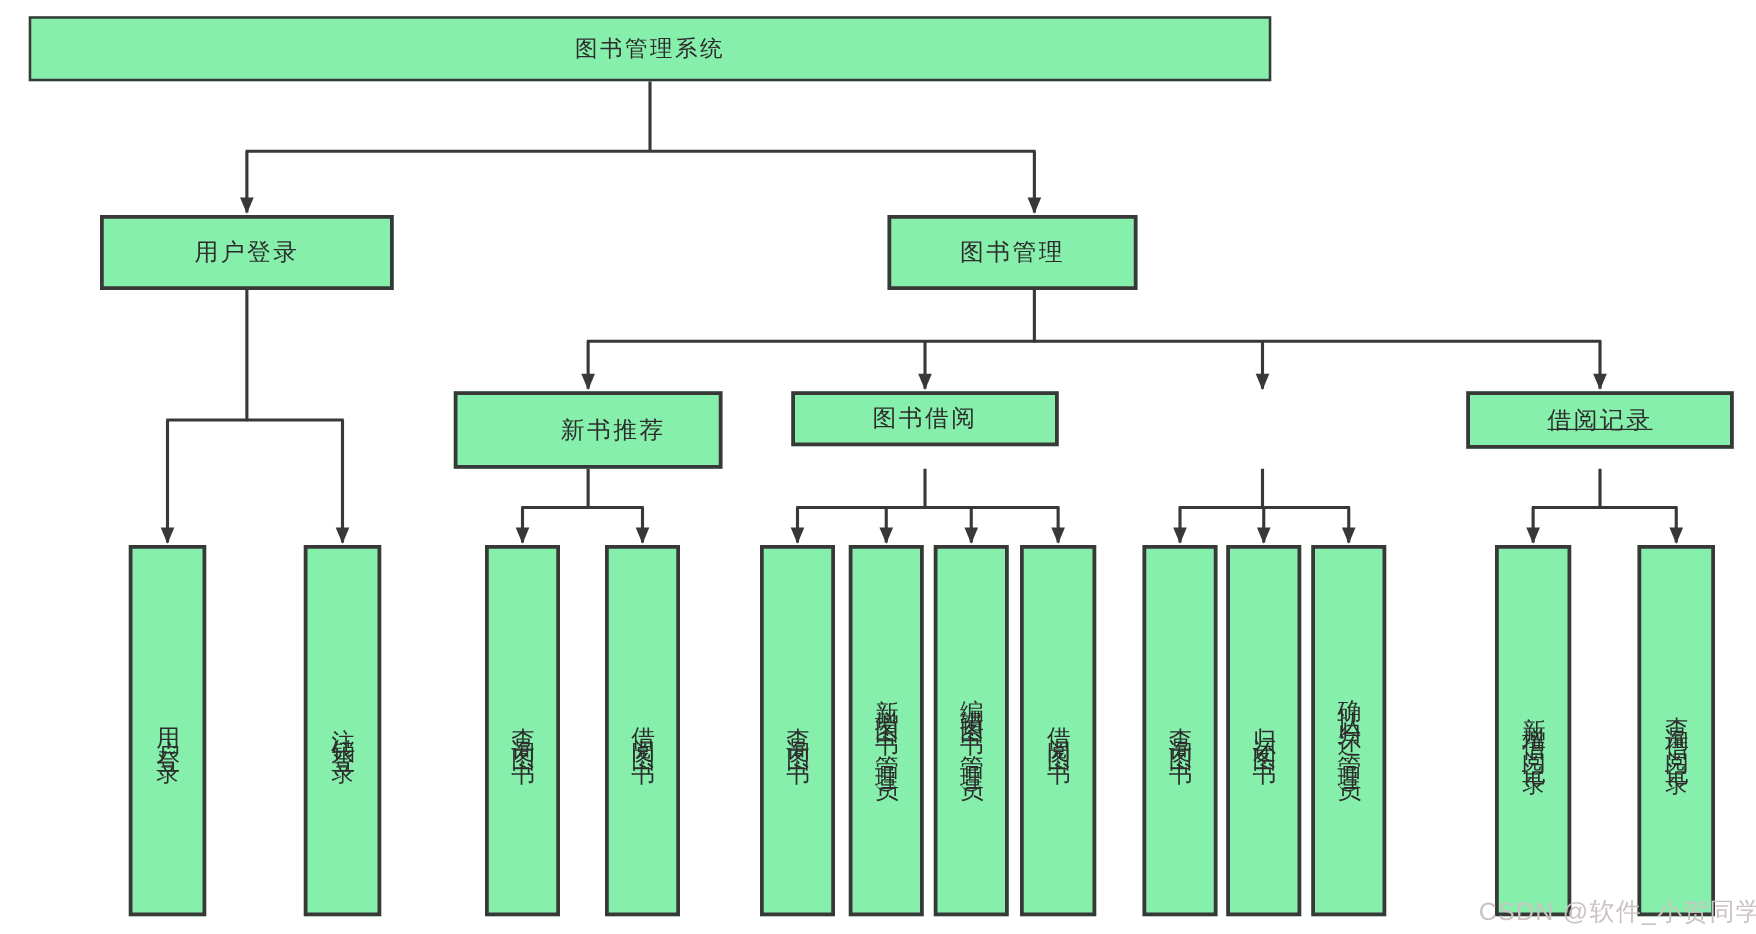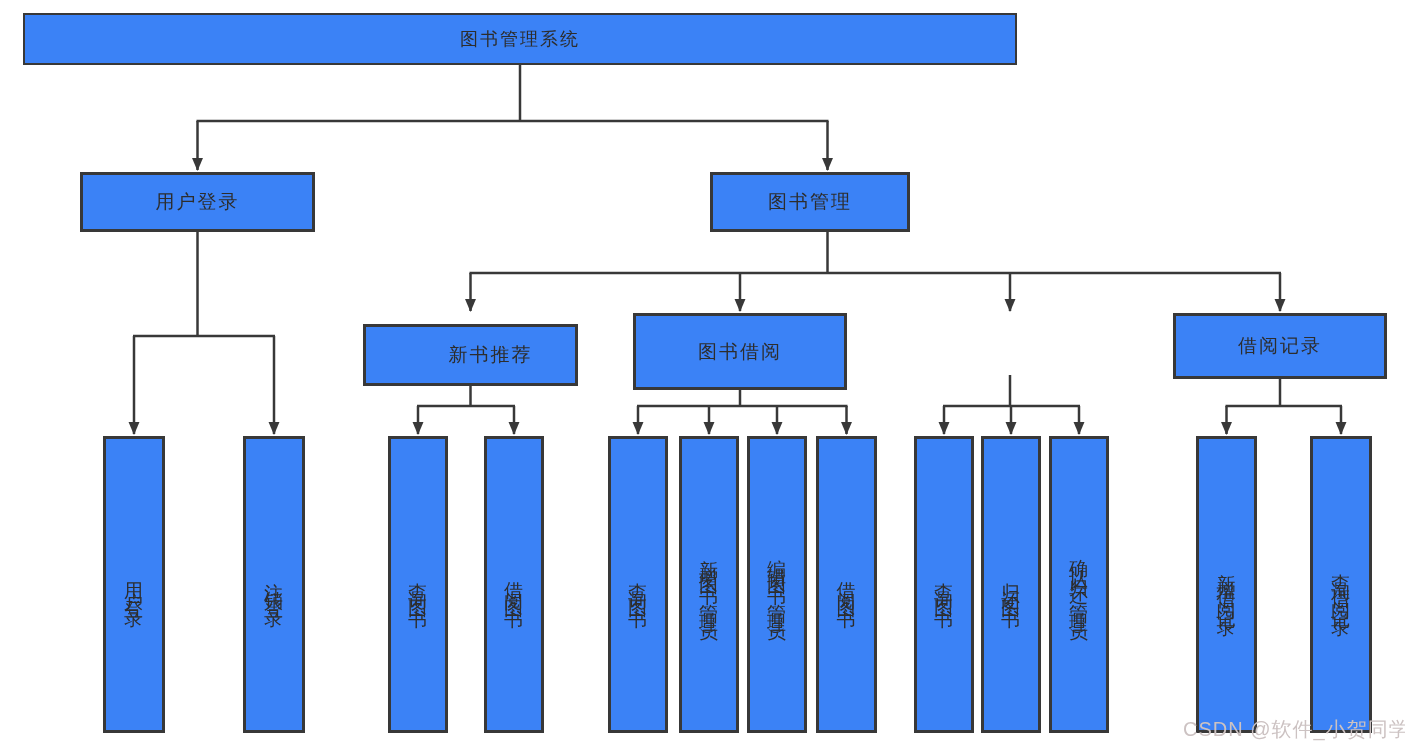--- a/index.html
+++ b/index.html
@@ -12,21 +12,21 @@
   body{
     width:1405px;height:747px;position:relative;overflow:hidden;
     background:var(--background);
     font-family:"Liberation Sans","DejaVu Sans",sans-serif;
   }
   .stage{position:absolute;inset:0;width:1405px;height:747px;}
   svg.edges{position:absolute;left:0;top:0;z-index:0;}
   svg.edges path{stroke:var(--line);stroke-width:2.5;fill:none;}
   svg.edges .arrowhead{fill:var(--line);stroke:none;}
   .node{
-    position:absolute;box-sizing:border-box;background:#3b82f6;
+    position:absolute;box-sizing:border-box;background:#86efac;
     border:3px solid var(--line);color:var(--text);
     display:flex;align-items:center;justify-content:center;
     z-index:1;
   }
   .node.root{border-width:2px;font-size:18px;letter-spacing:2px;}
   .node.h{font-size:19px;letter-spacing:2px;}
   .node.leaf .vtext{
     writing-mode:vertical-rl;text-orientation:mixed;
     font-size:19px;letter-spacing:9px;line-height:1;
     white-space:nowrap;
@@ -108,27 +108,27 @@
     <span>图书管理系统</span>
   </div>
 
   <div class="node h" style="left:80px;top:172px;width:235px;height:60px;">
     <span>用户登录</span>
   </div>
   <div class="node h" style="left:710px;top:172px;width:200px;height:60px;">
     <span>图书管理</span>
   </div>
 
-  <div class="node h" style="left:363px;top:324px;width:215px;height:62px;padding-left:40px;">
+  <div class="node h" style="left:363px;top:313px;width:215px;height:62px;padding-left:40px;">
     <span>新书推荐</span>
   </div>
-  <div class="node h" style="left:633px;top:313px;width:214px;height:77px;">
+  <div class="node h" style="left:633px;top:313px;width:214px;height:44px;">
     <span>图书借阅</span>
   </div>
-  <div class="node h" style="left:1173px;top:313px;width:214px;height:66px;">
+  <div class="node h" style="left:1173px;top:313px;width:214px;height:46px;text-decoration:underline;">
     <span>借阅记录</span>
   </div>
 
   <div class="node leaf" style="left:103px;top:436px;width:62px;height:297px;">
     <span class="vtext">用户登录</span>
   </div>
   <div class="node leaf" style="left:243px;top:436px;width:62px;height:297px;">
     <span class="vtext">注销登录</span>
   </div>
 

